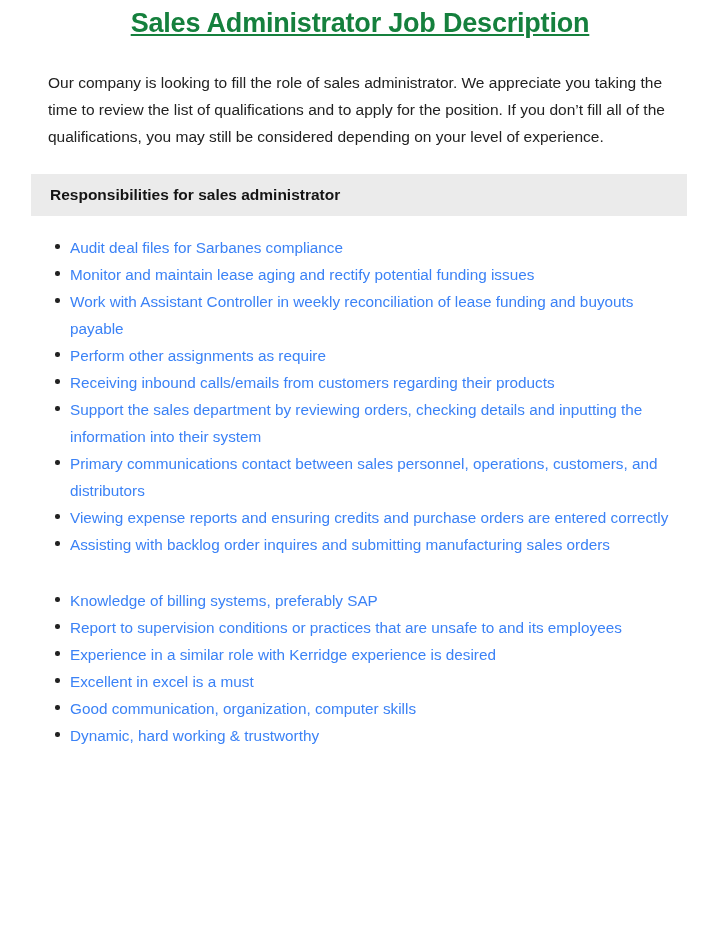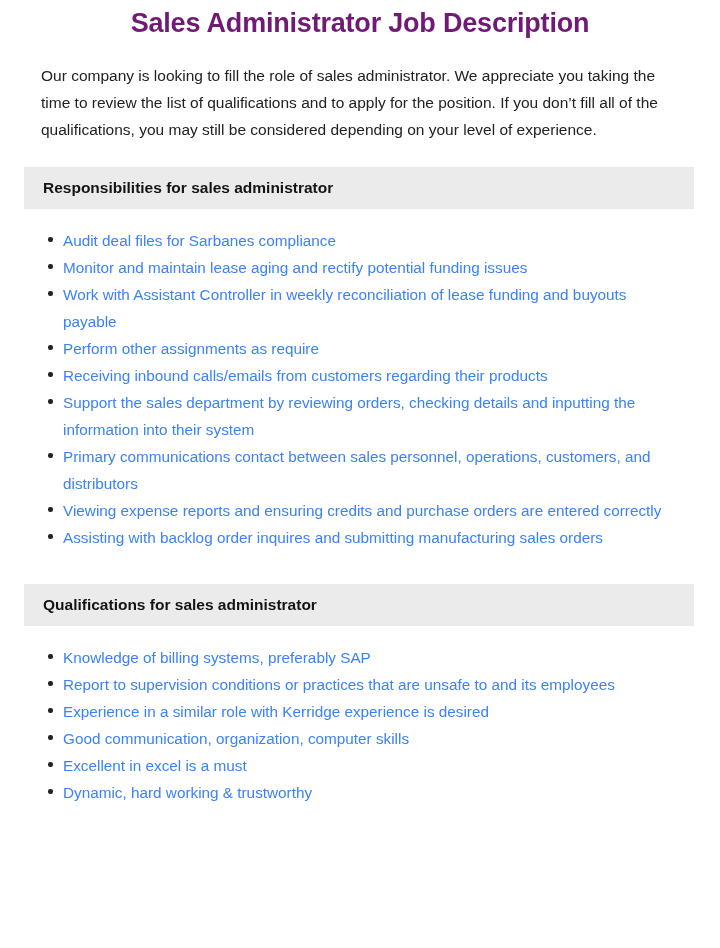--- a/index.html
+++ b/index.html
@@ -18,36 +18,37 @@
     width: 720px;
     height: 948px;
     position: relative;
     box-sizing: border-box;
     padding: 0;
   }
   .doc-title {
     font-size: 27px;
     font-weight: bold;
     text-align: center;
-    color: #701a75;
+    color: #15803d;
     letter-spacing: -0.2px;
     margin: 0;
     padding: 6px 20px 0 20px;
     line-height: 34px;
+    text-decoration: underline;
   }
   .intro {
-    margin: 5px;
+    margin: 12px;
     padding: 17px 32px 0 36px;
     font-size: 15.5px;
     line-height: 27px;
     color: #222222;
     max-width: 666px;
   }
   .section {
-    margin: 4px;
+    margin: 11px;
   }
   .section-band {
     background: #ebebeb;
     margin: 0 22px 0 20px;
     height: 42px;
     display: flex;
     align-items: center;
     padding: 0 0 0 19px;
     box-sizing: border-box;
   }
@@ -140,43 +141,40 @@
         <span class="li-text">Viewing expense reports and ensuring credits and purchase orders are entered correctly</span>
       </li>
       <li>
         <span class="bullet-dot"></span>
         <span class="li-text">Assisting with backlog order inquires and submitting manufacturing sales orders</span>
       </li>
     </ul>
   </div>
 
   <div class="section">
-    <div class="section-band band-qualifications">
-      <span class="section-band-title">Qualifications for sales administrator</span>
-    </div>
     <ul class="bullets first-list">
       <li>
         <span class="bullet-dot"></span>
         <span class="li-text">Knowledge of billing systems, preferably SAP</span>
       </li>
       <li>
         <span class="bullet-dot"></span>
         <span class="li-text">Report to supervision conditions or practices that are unsafe to and its employees</span>
       </li>
       <li>
         <span class="bullet-dot"></span>
         <span class="li-text">Experience in a similar role with Kerridge experience is desired</span>
       </li>
       <li>
         <span class="bullet-dot"></span>
-        <span class="li-text">Good communication, organization, computer skills</span>
+        <span class="li-text">Excellent in excel is a must</span>
       </li>
       <li>
         <span class="bullet-dot"></span>
-        <span class="li-text">Excellent in excel is a must</span>
+        <span class="li-text">Good communication, organization, computer skills</span>
       </li>
       <li>
         <span class="bullet-dot"></span>
         <span class="li-text">Dynamic, hard working &amp; trustworthy</span>
       </li>
     </ul>
   </div>
 
 </div>
 

